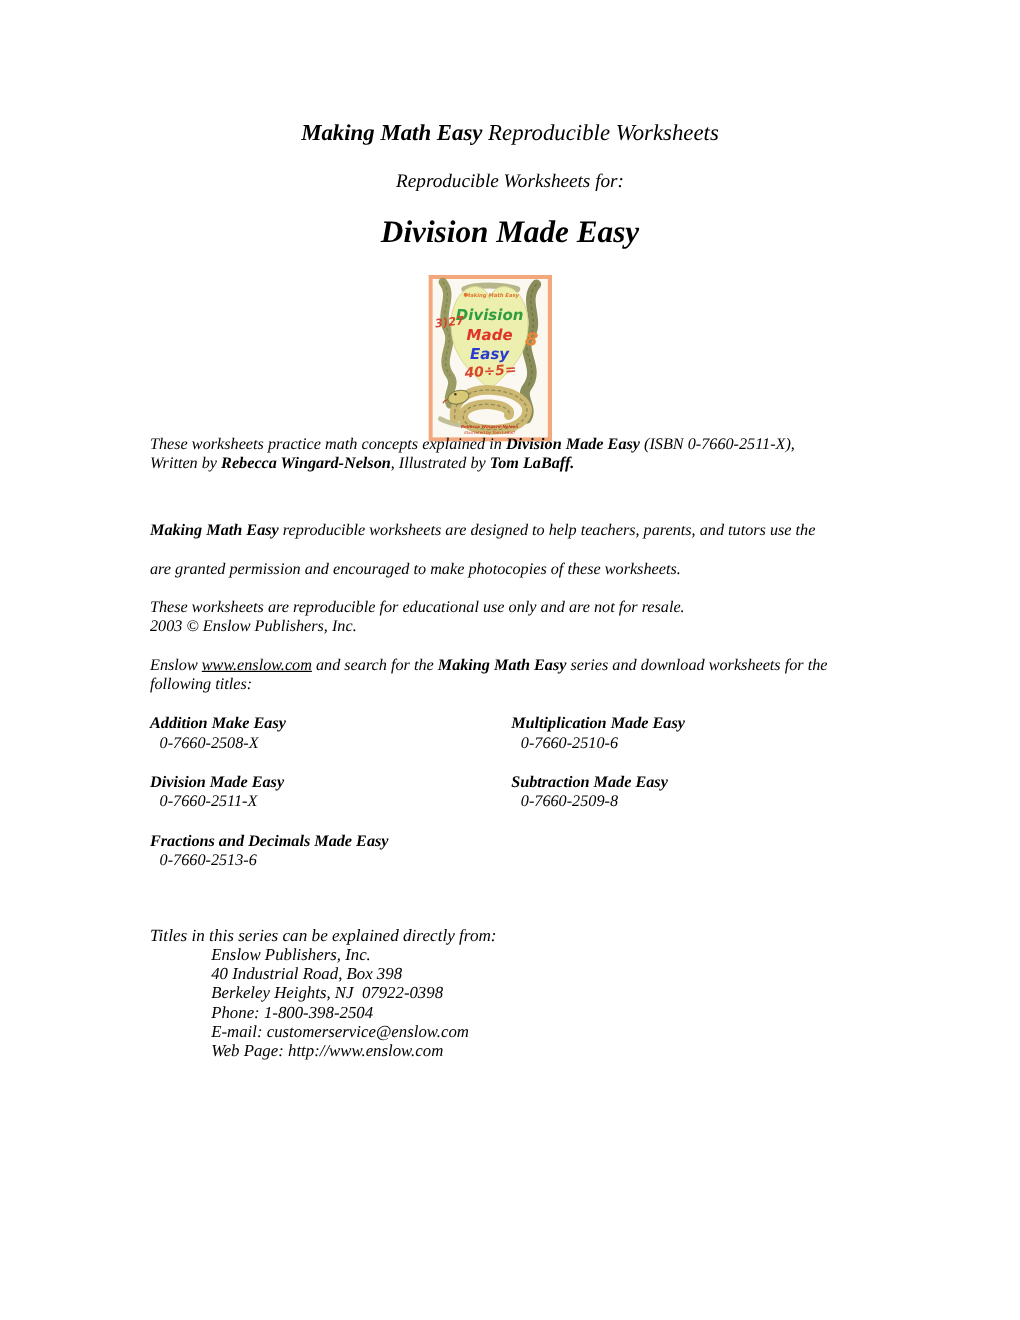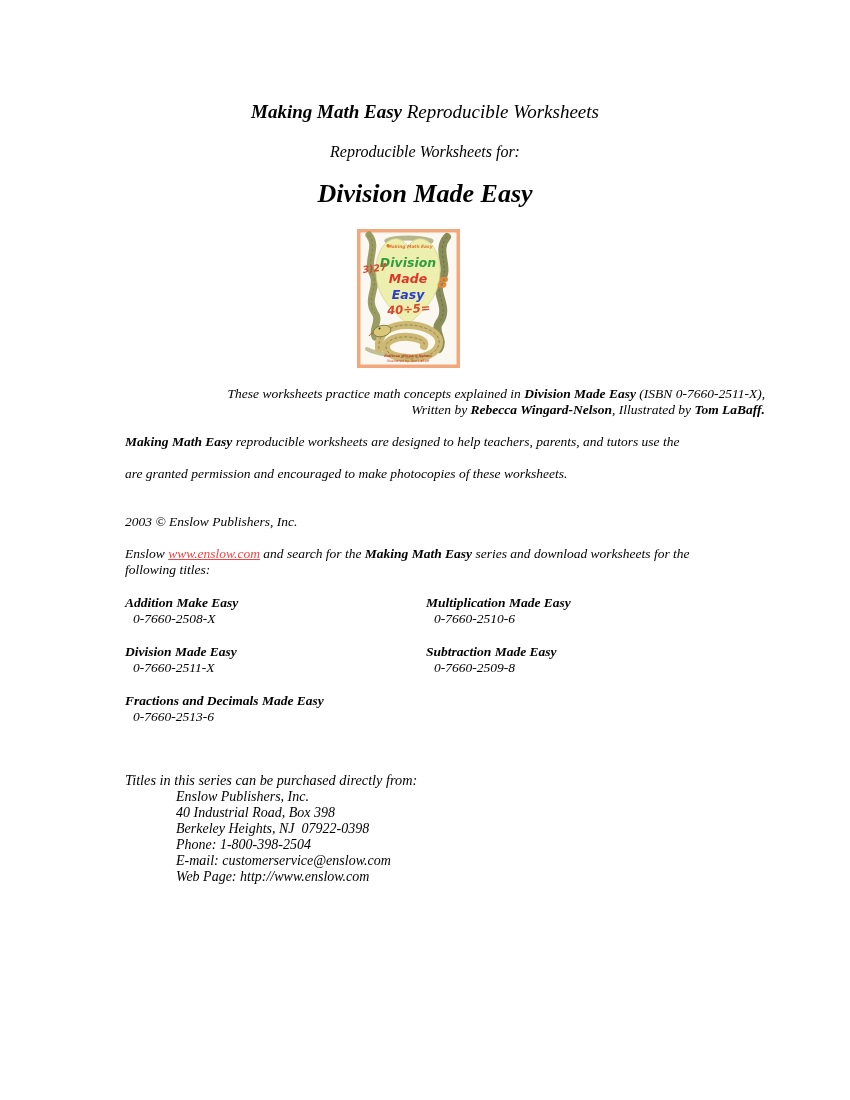--- a/index.html
+++ b/index.html
@@ -21,25 +21,25 @@
   .h3 { top: 181px; font-size: 26px; font-weight: bold; line-height: 1; }
   .cover { left: 357px; top: 229px; width: 103px; height: 107px; text-align: right; }
   .cover svg { display: block; width: 103px; height: 139px; }
   .body-text {
     left: 125px;
     width: 640px;
     font-size: 13.5px;
     line-height: 16px;
     white-space: pre-wrap;
   }
-  .p1 { top: 386px; text-align: right; }
+  .p1 { top: 362px; }
   .p2 { top: 434px; }
   .p3 { top: 498px; }
   .p4 { top: 546px; }
-  .p4 a { color: #ef4444; text-decoration: underline; margin-top: 32px; }
+  .p4 a { color: #000000; text-decoration: underline; margin-top: 32px; }
   .title-entry { position: absolute; font-size: 13.5px; line-height: 16px; }
   .title-entry .t-name { font-weight: bold; white-space: pre; }
   .title-entry .t-isbn { padding-left: 8px; white-space: pre; }
   .col-left { left: 125px; }
   .col-right { left: 426px; }
   .row-1 { top: 595px; }
   .row-2 { top: 644px; }
   .row-3 { top: 693px; }
   .purchase-intro { left: 125px; top: 772px; font-size: 14.3px; line-height: 17px; white-space: pre; }
   .address { left: 176px; top: 789px; font-size: 14px; line-height: 16px; }
@@ -97,21 +97,21 @@
 
       <text x="51" y="127.5" font-size="3.4" font-weight="bold" text-anchor="middle" font-family="DejaVu Sans, sans-serif" fill="#cc3322">Rebecca Wingard-Nelson</text>
       <text x="51" y="132.5" font-size="3.4" text-anchor="middle" font-family="DejaVu Sans, sans-serif" fill="#cc3322">Illustrated by Tom LaBaff</text>
     </svg>
   </div>
 
   <div class="abs body-text p1"><span>These worksheets practice math concepts explained in </span><b>Division Made Easy</b><span> (ISBN 0-7660-2511-X),</span><br><span>Written by </span><b>Rebecca Wingard-Nelson</b><span>, Illustrated by </span><b>Tom LaBaff.</b></div>
 
   <div class="abs body-text p2"><b>Making Math Easy</b><span> reproducible worksheets are designed to help teachers, parents, and tutors use the</span><br><br><span>are granted permission and encouraged to make photocopies of these worksheets.</span></div>
 
-  <div class="abs body-text p3"><br><span>2003 © Enslow Publishers, Inc.</span></div>
+  <div class="abs body-text p3"><span>These worksheets are reproducible for educational use only and are not for resale.</span><br><span>2003 © Enslow Publishers, Inc.</span></div>
 
   <div class="abs body-text p4"><span>Enslow </span><a href="#">www.enslow.com</a><span> and search for the </span><b>Making Math Easy</b><span> series and download worksheets for the</span><br><span>following titles:</span></div>
 
   <div class="title-entry col-left row-1">
     <div class="t-name">Addition Make Easy</div>
     <div class="t-isbn">0-7660-2508-X</div>
   </div>
   <div class="title-entry col-left row-2">
     <div class="t-name">Division Made Easy</div>
     <div class="t-isbn">0-7660-2511-X</div>
@@ -122,21 +122,21 @@
   </div>
   <div class="title-entry col-right row-1">
     <div class="t-name">Multiplication Made Easy</div>
     <div class="t-isbn">0-7660-2510-6</div>
   </div>
   <div class="title-entry col-right row-2">
     <div class="t-name">Subtraction Made Easy</div>
     <div class="t-isbn">0-7660-2509-8</div>
   </div>
 
-  <div class="abs purchase-intro">Titles in this series can be purchased directly from:</div>
+  <div class="abs purchase-intro">Titles in this series can be explained directly from:</div>
 
   <div class="abs address">
     <div class="addr-line">Enslow Publishers, Inc.</div>
     <div class="addr-line">40 Industrial Road, Box 398</div>
     <div class="addr-line">Berkeley Heights, NJ  07922-0398</div>
     <div class="addr-line">Phone: 1-800-398-2504</div>
     <div class="addr-line">E-mail: customerservice@enslow.com</div>
     <div class="addr-line">Web Page: http://www.enslow.com</div>
   </div>
 

